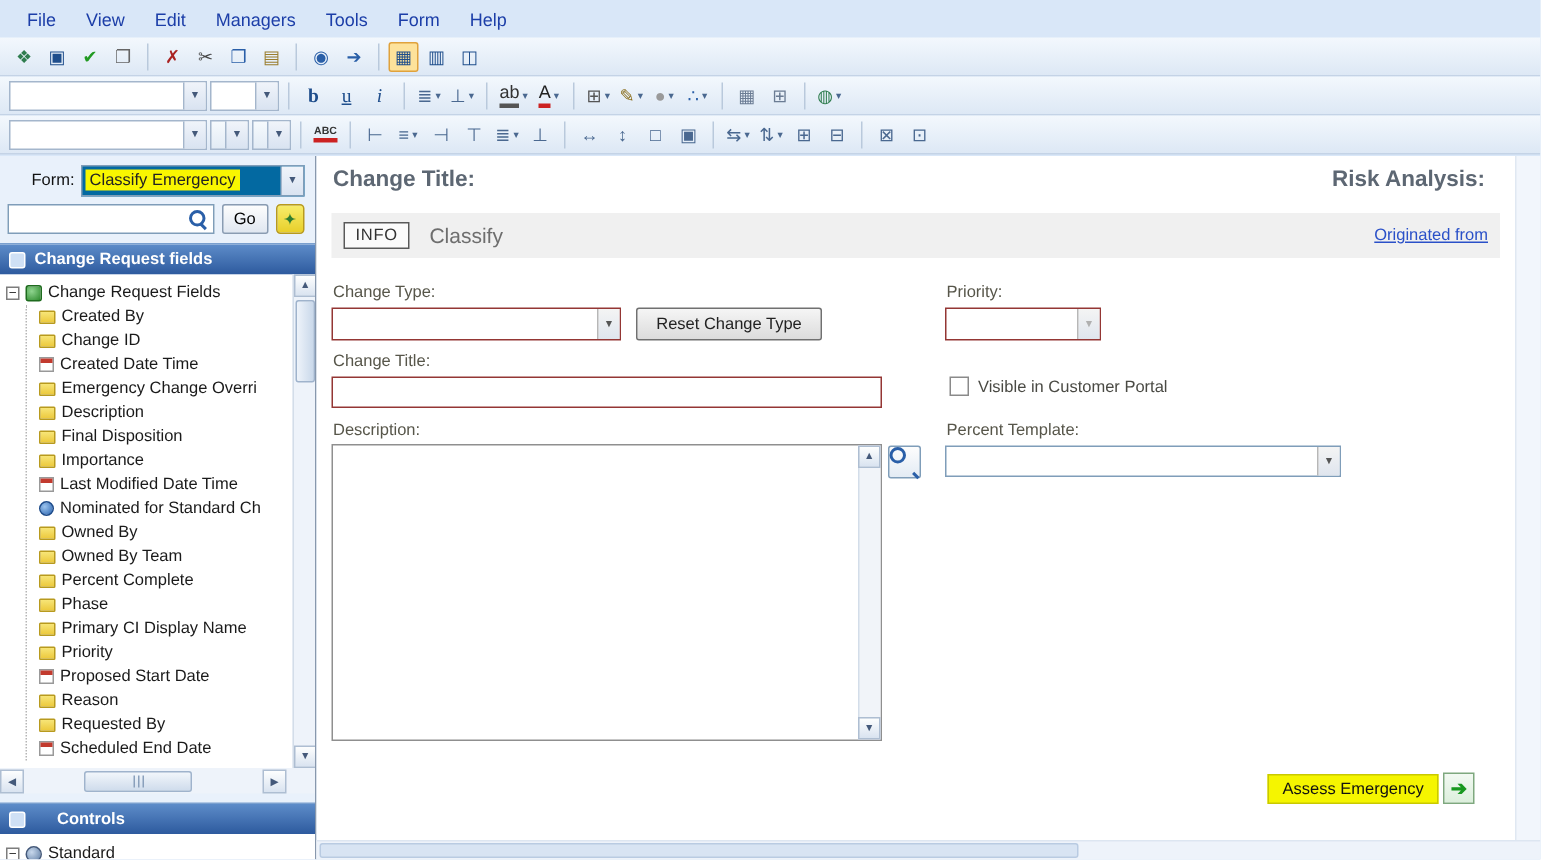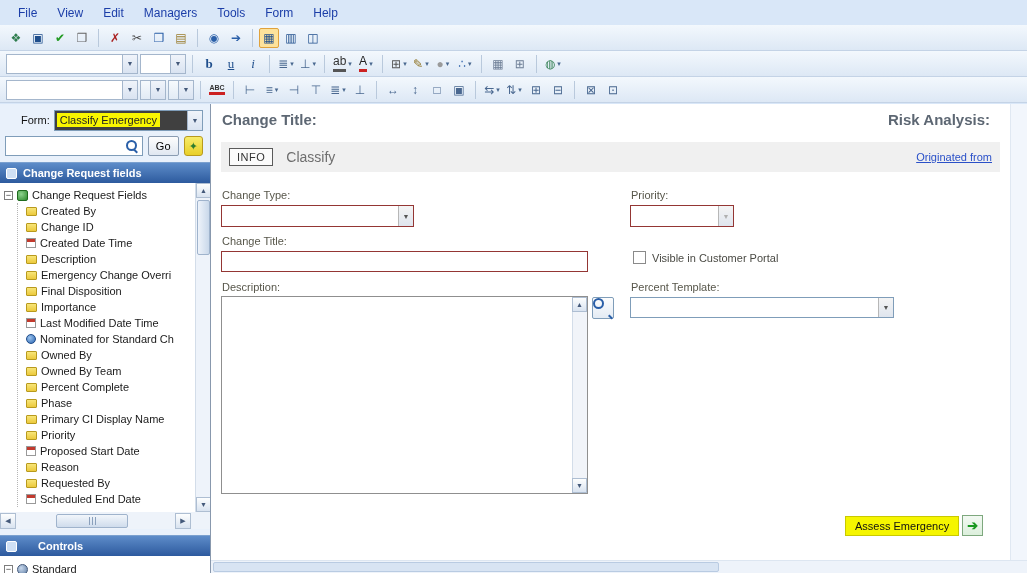--- a/index.html
+++ b/index.html
@@ -19,21 +19,21 @@
   .tb-btn .g { color:#1f4e8c; font-family:"Liberation Serif", serif; font-size:13px; }
   .tb-sep { width:1px; height:18px; background:#b9c9dc; margin:0 4px; display:inline-block; }
   .tb-combo, .tb-mini { height:20px; background:#fff; border:1px solid #a4b6cc; display:inline-flex; align-items:center; justify-content:flex-end; }
   .tb-mini { width:26px; background:linear-gradient(#f6fafd,#e2ebf5); }
   .combo-arrow { width:15px; height:100%; display:inline-flex; align-items:center; justify-content:center; font-size:7px; color:#44597a; background:linear-gradient(#f0f4fa,#d9e3f1); border-left:1px solid #a4b6cc; }
 
   
   .left-panel { position:absolute; left:0; top:104px; width:211px; height:469px; background:#e9f1fb; border-right:1px solid #8898ad; overflow:hidden; }
   .form-row { position:absolute; top:5px; left:21px; right:7px; height:22px; display:flex; align-items:center; }
   .form-label { margin-right:4px; color:#111; }
-  .form-select { flex:1; height:21px; background:#404040; border:1px solid #7f9db9; display:flex; align-items:center; justify-content:space-between; padding-left:2px; }
+  .form-select { flex:1; height:21px; background:#0369a1; border:1px solid #7f9db9; display:flex; align-items:center; justify-content:space-between; padding-left:2px; }
   .form-select .val { background:#f9f600; padding:1px 3px; white-space:nowrap; }
   .search-row { position:absolute; top:31px; left:5px; right:7px; height:22px; display:flex; align-items:center; gap:5px; }
   .search-box { width:142px; height:20px; background:#fff; border:1px solid #7f9db9; position:relative; }
   .mag-ico { position:absolute; right:4px; top:3px; width:12px; height:12px; }
   .mag-ico::before { content:""; position:absolute; left:0; top:0; width:7px; height:7px; border:2px solid #2a5fa8; border-radius:50%; }
   .mag-ico::after { content:""; position:absolute; right:0; bottom:0; width:5px; height:2px; background:#2a5fa8; transform:rotate(45deg); }
   .go-btn { height:20px; padding:0 7px; font-size:11px; font-family:inherit; border:1px solid #8a9cb2; background:linear-gradient(#fdfdfd,#e0e7f1); border-radius:2px; }
   .adv-ico { width:20px; height:20px; background:linear-gradient(#f7ec6a,#e8cf2a); border:1px solid #b89a1e; border-radius:3px; display:inline-flex; align-items:center; justify-content:center; color:#2f7d2f; font-size:11px; }
   .panel-header { position:absolute; left:0; right:0; height:21px; background:linear-gradient(#5d8cc9,#2d5a9e); border-top:1px solid #7aa0cf; color:#fff; font-weight:bold; display:flex; align-items:center; gap:6px; padding-left:6px; }
   .hdr-ico { width:11px; height:11px; background:#cfe0f5; border:1px solid #ffffff; border-radius:2px; }
@@ -323,25 +323,25 @@
           <div class="tree-row">
             <span class="tag-ico"></span>
             <span class="tree-label">Change ID</span>
           </div>
           <div class="tree-row">
             <span class="cal-ico"></span>
             <span class="tree-label">Created Date Time</span>
           </div>
           <div class="tree-row">
             <span class="tag-ico"></span>
+            <span class="tree-label">Emergency Change Overri</span>
+          </div>
+          <div class="tree-row">
+            <span class="tag-ico"></span>
             <span class="tree-label">Description</span>
-          </div>
-          <div class="tree-row">
-            <span class="tag-ico"></span>
-            <span class="tree-label">Emergency Change Overri</span>
           </div>
           <div class="tree-row">
             <span class="tag-ico"></span>
             <span class="tree-label">Final Disposition</span>
           </div>
           <div class="tree-row">
             <span class="tag-ico"></span>
             <span class="tree-label">Importance</span>
           </div>
           <div class="tree-row">
@@ -436,20 +436,21 @@
     <div class="info-band">
       <span class="info-chip">INFO</span>
       <span class="section-title">Classify</span>
       <a class="link">Originated from</a>
     </div>
 
     <span class="fld-label" style="left:11px; top:85px;">Change Type:</span>
     <div class="sel" style="left:10px; top:101px; width:193px; height:22px;">
       <span class="combo-arrow">▼</span>
     </div>
+    <button class="push-btn" style="left:213px; top:101px; width:124px; height:22px;">Reset Change Type</button>
 
     <span class="fld-label" style="left:420px; top:85px;">Priority:</span>
     <div class="sel" style="left:419px; top:101px; width:104px; height:22px;">
       <span class="combo-arrow disabled">▼</span>
     </div>
 
     <span class="fld-label" style="left:11px; top:131px;">Change Title:</span>
     <div class="txt-input" style="left:10px; top:147px; width:367px; height:21px;"></div>
 
     <div class="chk-row" style="left:422px; top:147px;">

